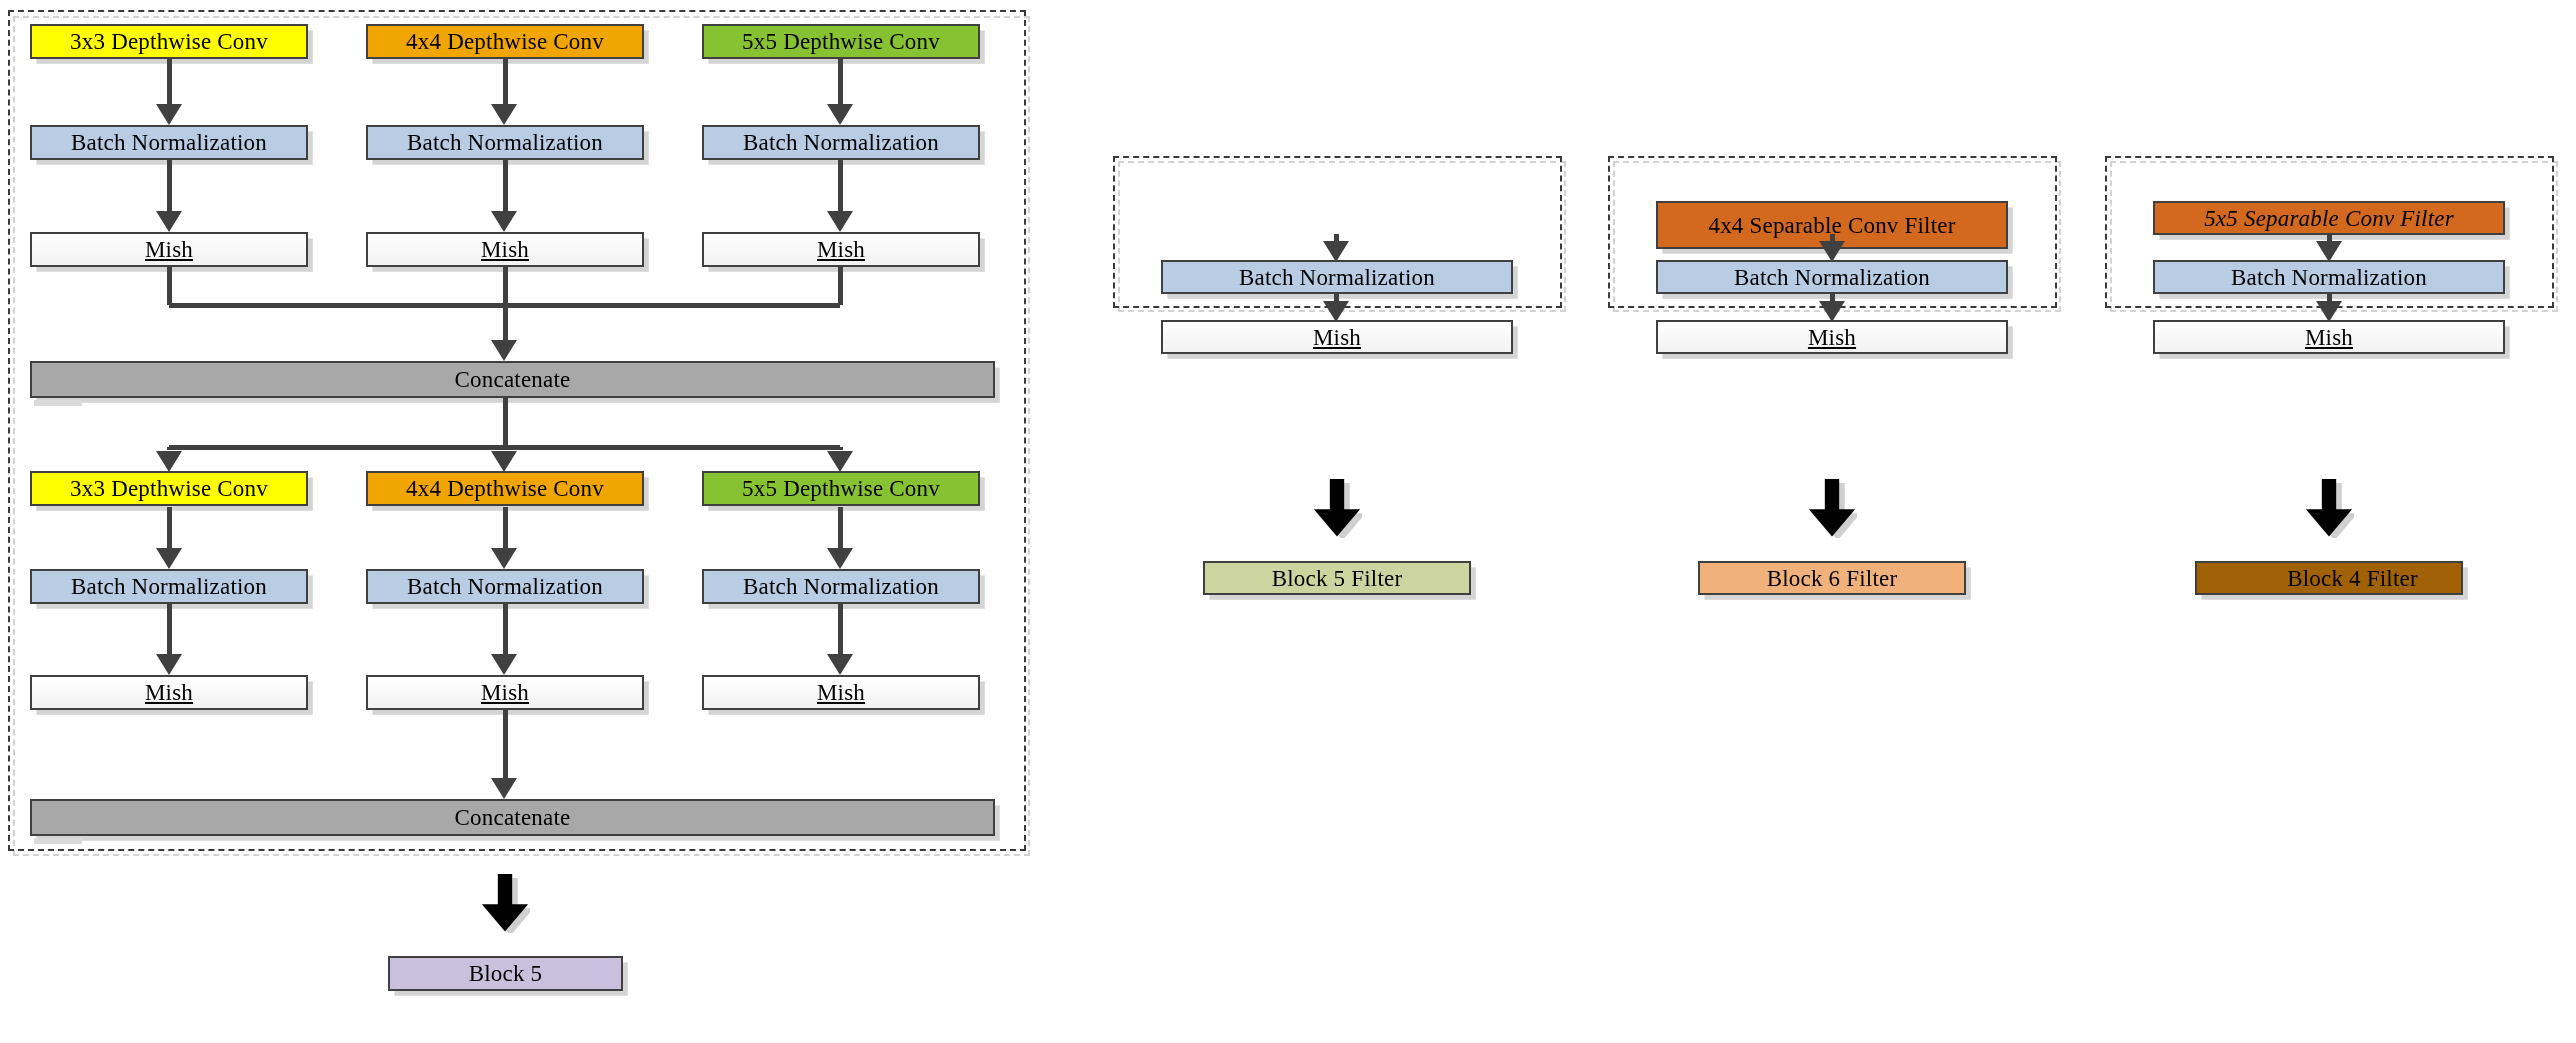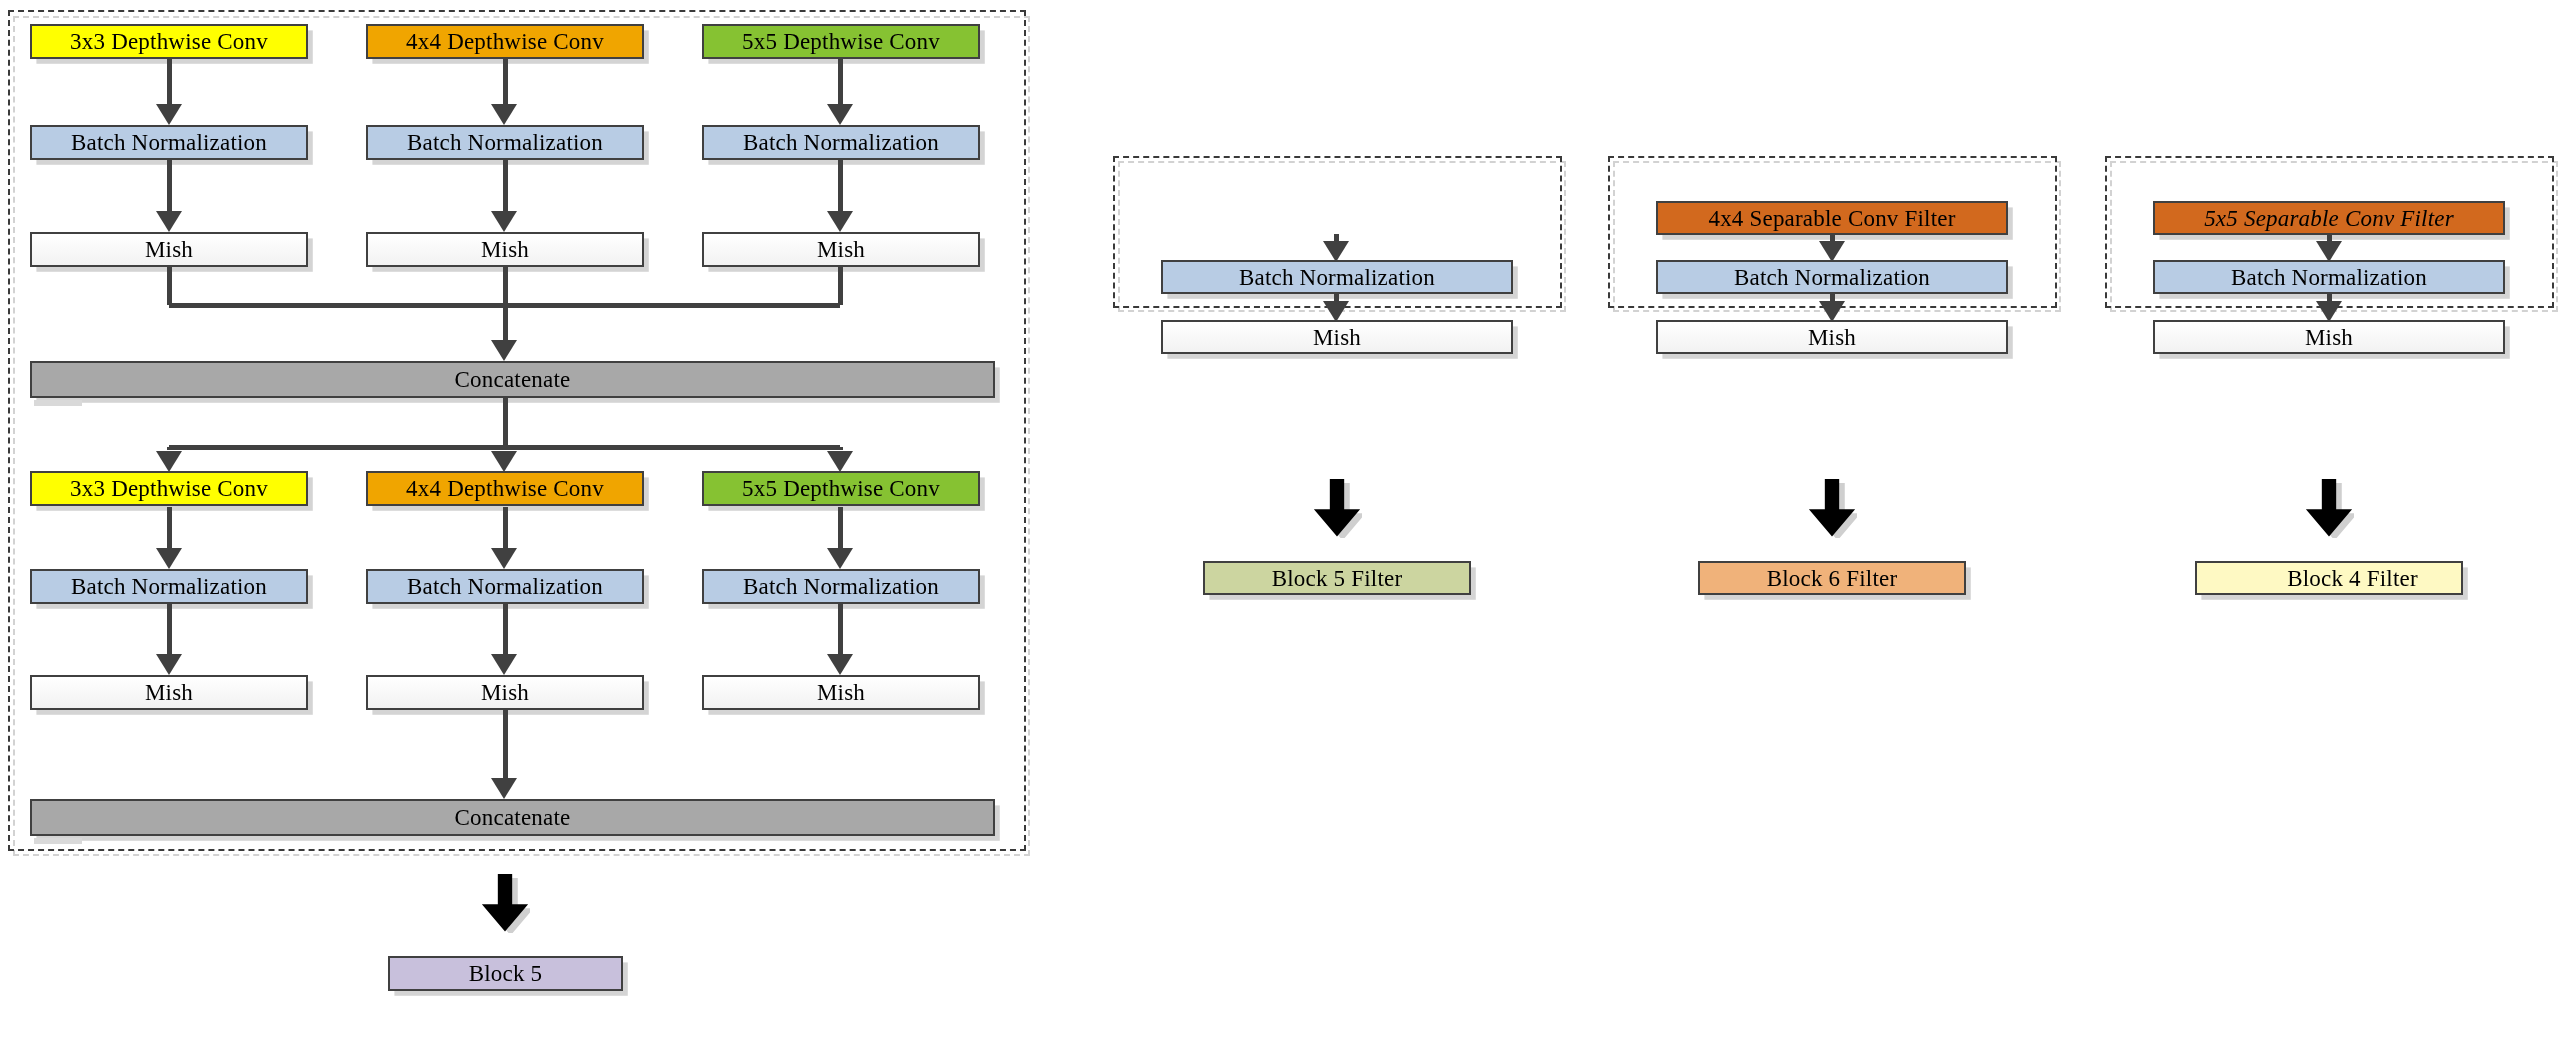--- a/index.html
+++ b/index.html
@@ -38,20 +38,21 @@
     justify-content:center;
     color:#000;
     font-size:23px;
     line-height:1;
     white-space:nowrap;
     letter-spacing:0.2px;
     box-shadow:5.6px 5.6px 0 -0.8px rgba(0,0,0,0.17);
   }
   .node.plain{
     background:linear-gradient(180deg,#ffffff 0%,#f2f2f2 100%);
+    text-decoration:underline;
   }
   .node.bn{ background:#b8cce4; }
   .node.gray{ background:#a8a8a8; }
 
   
   .vline{
     position:absolute;
     background:#404040;
     width:4.8px;
   }
@@ -165,21 +166,21 @@
     <div class="node plain" style="left: 1161px; top: 320px; width: 352px; height: 34px;">Mish</div>
     <div class="bigarrow" style="left: 1312px; top: 479px;">
       <svg width="50" height="59" viewBox="0 0 62 74">
         <polygon points="2,2 2,2" fill="none"></polygon>
         <path d="M22 0 L40 0 L40 38 L60 38 L31 72 L2 38 L22 38 Z" fill="#cfcfcf" transform="translate(7,5)"></path>
         <path d="M22 0 L40 0 L40 38 L60 38 L31 72 L2 38 L22 38 Z" fill="#000000"></path>
       </svg>
     </div>
     <div class="node " style="left: 1203px; top: 561px; width: 268px; height: 34px; background: rgb(204, 213, 160);">Block 5 Filter</div>
     <div class="dashed" style="left: 1608px; top: 156px; width: 449px; height: 152px;"></div>
-    <div class="node " style="left: 1656px; top: 201px; width: 352px; height: 34px; background: rgb(210, 105, 30);">4x4 Separable Conv Filter</div>
+    <div class="node " style="left: 1656px; top: 201px; width: 352px; height: 48px; background: rgb(210, 105, 30);">4x4 Separable Conv Filter</div>
     <div class="vline" style="left: 1830px; top: 234px; height: 7.2px;"></div>
     <div class="arrowhead" style="left: 1819px; top: 241px;"></div>
     <div class="node bn" style="left: 1656px; top: 260px; width: 352px; height: 34px;">Batch Normalization</div>
     <div class="vline" style="left: 1830px; top: 294px; height: 7.2px;"></div>
     <div class="arrowhead" style="left: 1819px; top: 301px;"></div>
     <div class="node plain" style="left: 1656px; top: 320px; width: 352px; height: 34px;">Mish</div>
     <div class="bigarrow" style="left: 1807px; top: 479px;">
       <svg width="50" height="59" viewBox="0 0 62 74">
         <polygon points="2,2 2,2" fill="none"></polygon>
         <path d="M22 0 L40 0 L40 38 L60 38 L31 72 L2 38 L22 38 Z" fill="#cfcfcf" transform="translate(7,5)"></path>
@@ -195,15 +196,15 @@
     <div class="vline" style="left: 2327px; top: 294px; height: 7.2px;"></div>
     <div class="arrowhead" style="left: 2316px; top: 301px;"></div>
     <div class="node plain" style="left: 2153px; top: 320px; width: 352px; height: 34px;">Mish</div>
     <div class="bigarrow" style="left: 2304px; top: 479px;">
       <svg width="50" height="59" viewBox="0 0 62 74">
         <polygon points="2,2 2,2" fill="none"></polygon>
         <path d="M22 0 L40 0 L40 38 L60 38 L31 72 L2 38 L22 38 Z" fill="#cfcfcf" transform="translate(7,5)"></path>
         <path d="M22 0 L40 0 L40 38 L60 38 L31 72 L2 38 L22 38 Z" fill="#000000"></path>
       </svg>
     </div>
-    <div class="node " style="left: 2195px; top: 561px; width: 268px; height: 34px; background: #fef9c3; padding-left: 47px;">Block 4 Filter</div>
+    <div class="node " style="left: 2195px; top: 561px; width: 268px; height: 34px; background: #a16207; padding-left: 47px;">Block 4 Filter</div>
   </div>
 
 
 </body></html>

